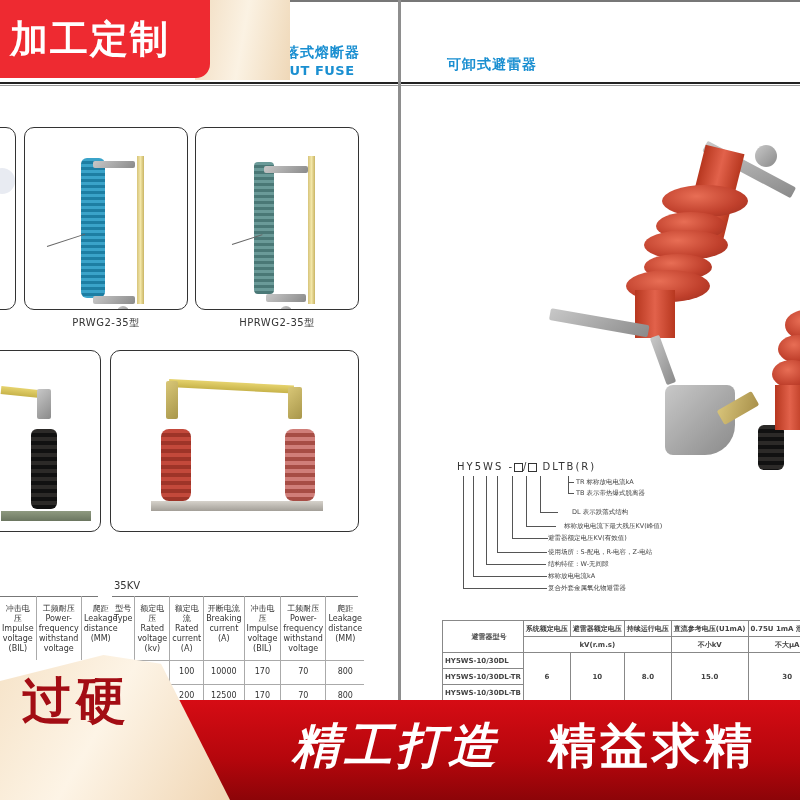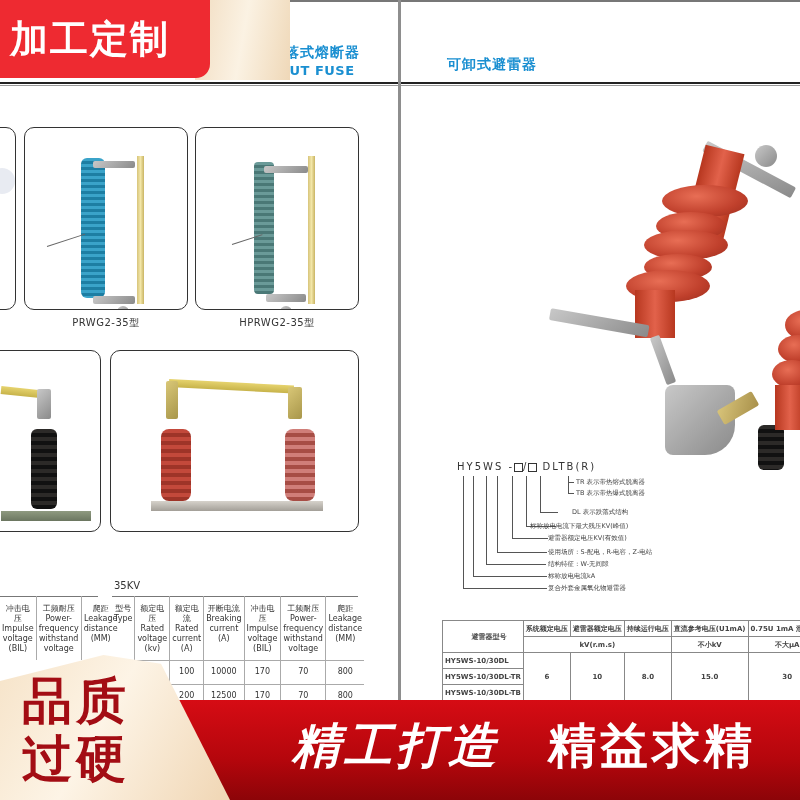--- a/index.html
+++ b/index.html
@@ -204,27 +204,27 @@
     <div class="vline" style="left:73px;top:476px;height:100px;"></div>
     <div class="vline" style="left:86px;top:476px;height:88px;"></div>
     <div class="vline" style="left:97px;top:476px;height:76px;"></div>
     <div class="vline" style="left:112px;top:476px;height:62px;"></div>
     <div class="vline" style="left:126px;top:476px;height:50px;"></div>
     <div class="vline" style="left:140px;top:476px;height:36px;"></div>
     <div class="vline" style="left:168px;top:476px;height:18px;"></div>
 
     <div class="hline" style="left:168px;top:482px;width:6px;"></div>
     <div class="hline" style="left:168px;top:493px;width:6px;"></div>
-    <div class="legend-text" style="left:176px;top:478px;">TR 表示带热熔式脱离器</div>
+    <div class="legend-text" style="left:176px;top:478px;">TR 标称放电电流kA</div>
     <div class="legend-text" style="left:176px;top:489px;">TB 表示带热爆式脱离器</div>
 
     <div class="hline" style="left:140px;top:512px;width:18px;"></div>
     <div class="legend-text" style="left:160px;top:508px;margin-left:12px;">DL 表示跌落式结构</div>
     <div class="hline" style="left:126px;top:526px;width:30px;"></div>
-    <div class="legend-text" style="left:130px;top:522px;">标称放电电流下最大残压KV(峰值)</div>
+    <div class="legend-text" style="left:164px;top:522px;">标称放电电流下最大残压KV(峰值)</div>
     <div class="hline" style="left:112px;top:538px;width:36px;"></div>
     <div class="legend-text" style="left:148px;top:534px;">避雷器额定电压KV(有效值)</div>
     <div class="hline" style="left:97px;top:552px;width:50px;"></div>
     <div class="legend-text" style="left:148px;top:548px;">使用场所：S-配电，R-电容，Z-电站</div>
     <div class="hline" style="left:86px;top:564px;width:60px;"></div>
     <div class="legend-text" style="left:148px;top:560px;">结构特征：W-无间隙</div>
     <div class="hline" style="left:73px;top:576px;width:74px;"></div>
     <div class="legend-text" style="left:148px;top:572px;">标称放电电流kA</div>
     <div class="hline" style="left:63px;top:588px;width:84px;"></div>
     <div class="legend-text" style="left:148px;top:584px;">复合外套金属氧化物避雷器</div>
@@ -279,17 +279,16 @@
 <div class="header-rule2"></div>
 <div class="spine"></div>
 
 <div class="tag-top-cream"></div>
 <div class="tag-top"></div>
 <div class="tag-top-text">加工定制</div>
 
 <div class="bottom-red"></div>
 <div class="bottom-cream"></div>
 <div class="bottom-left-text">
-  <div>品质</div>
   <div>过硬</div>
 </div>
 <div class="slogan" style="left:292px;font-style:italic;">精工打造</div>
 <div class="slogan" style="left:548px;">精益求精</div>
 
 </body></html>

